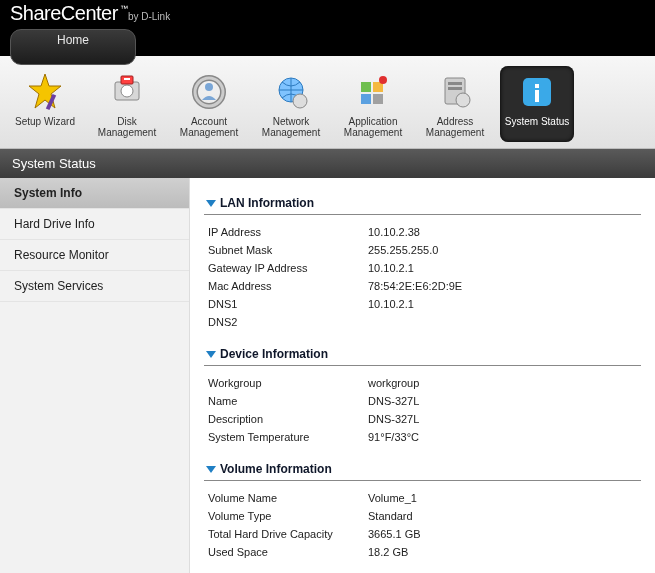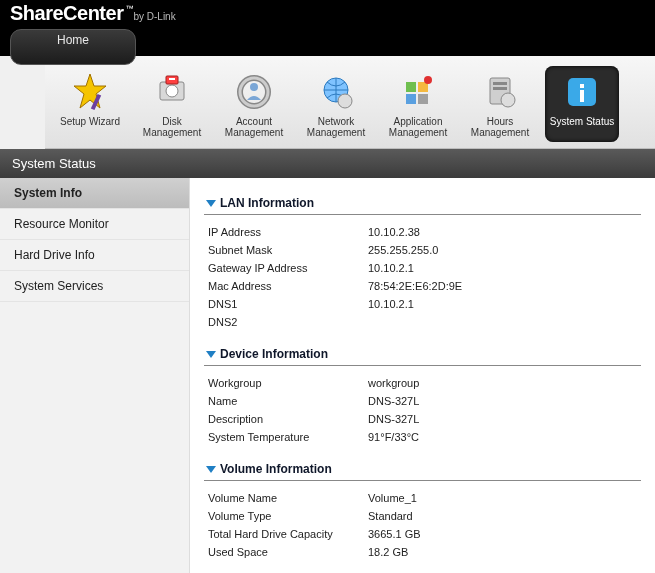--- a/index.html
+++ b/index.html
@@ -1,38 +1,38 @@
 <!DOCTYPE html>
 <html><head>
 <meta charset="utf-8">
 <style>
   * { box-sizing: border-box; margin: 0; padding: 0; }
   body { font-family: Arial, Helvetica, sans-serif; font-size: 12px; background: #f0f0f0; width: 655px; }
   .topbar { background: #000; height: 56px; padding: 0 10px; }
   .brand { color: #fff; padding-top: 2px; display: flex; align-items: flex-start; gap: 2px; }
-  .brand .main { font-size: 20px; font-weight: 700; letter-spacing: -0.5px; }
+  .brand .main { font-size: 20px; font-weight: 400; letter-spacing: -0.5px; }
   .brand .tm { font-size: 8px; margin-top: 2px; }
   .brand .by { font-size: 10px; color: #bbb; margin-top: 9px; margin-left: -2px;}
   .navrow { display: flex; gap: 14px; margin-top: 4px; }
   .navbtn {
     width: 126px; height: 36px; line-height: 20px; text-align: center;
     color: #e8e8e8; font-size: 12px;
     background: linear-gradient(#3a3a3a,#1c1c1c);
     border: 1px solid #555; border-radius: 11px; cursor: pointer;
   }
   .navbtn.sel {
     background: linear-gradient(#9ee4ff,#1ea0e6);
     border:1px solid #6fd5ff;
     box-shadow: 0 0 8px #35c5ff, inset 0 0 4px #fff;
     color: #003a5a; font-weight: bold;
   }
   .toolbar {
     background: linear-gradient(#f7f7f7,#e1e1e1);
     border-bottom: 1px solid #bdbdbd;
-    padding: 10px 8px 6px; display: flex; gap: 8px; margin-left: 45px;
+    padding: 10px 8px 6px; display: flex; gap: 8px;
   }
   .tbitem {
     width: 74px; text-align: center; cursor: pointer;
     border-radius: 8px; padding: 6px 2px 4px;
   }
   .tbitem.sel { background: #2b2b2b; color: #fff; box-shadow: 0 0 4px #000 inset;}
   .tbitem .ic {
     width: 44px; height: 40px; margin: 0 auto 4px; border-radius: 6px;
     display:flex; align-items:center; justify-content:center;
   }
@@ -130,41 +130,41 @@
   </div>
   <div class="tbitem">
     <div class="ic">
       <svg width="40" height="40" viewBox="0 0 40 40">
           <rect x="10" y="6" width="20" height="26" rx="2" fill="#cfcfcf" stroke="#888"></rect>
           <rect x="13" y="10" width="14" height="3" fill="#888"></rect>
           <rect x="13" y="15" width="14" height="3" fill="#888"></rect>
           <circle cx="28" cy="28" r="7" fill="#ddd" stroke="#888"></circle>
         </svg>
     </div>
-    <div class="lbl">Hours Management</div>
+    <div class="lbl">Address Management</div>
   </div>
   <div class="tbitem sel">
     <div class="ic">
       <svg width="40" height="40" viewBox="0 0 40 40">
           <rect x="6" y="6" width="28" height="28" rx="5" fill="#3aa9e8"></rect>
           <rect x="18" y="12" width="4" height="4" fill="#fff"></rect>
           <rect x="18" y="18" width="4" height="12" fill="#fff"></rect>
         </svg>
     </div>
     <div class="lbl">System Status</div>
   </div>
 </div>
 
 <div class="secthead">System Status</div>
 
 <div class="body">
   <div class="side">
     <div class="sideitem sel">System Info</div>
+    <div class="sideitem">Hard Drive Info</div>
     <div class="sideitem">Resource Monitor</div>
-    <div class="sideitem">Hard Drive Info</div>
     <div class="sideitem">System Services</div>
   </div>
 
   <div class="content">
 
     <div class="grouphdr">
       <span class="tri"></span>
       <span>LAN Information</span>
     </div>
     <table class="kv">

